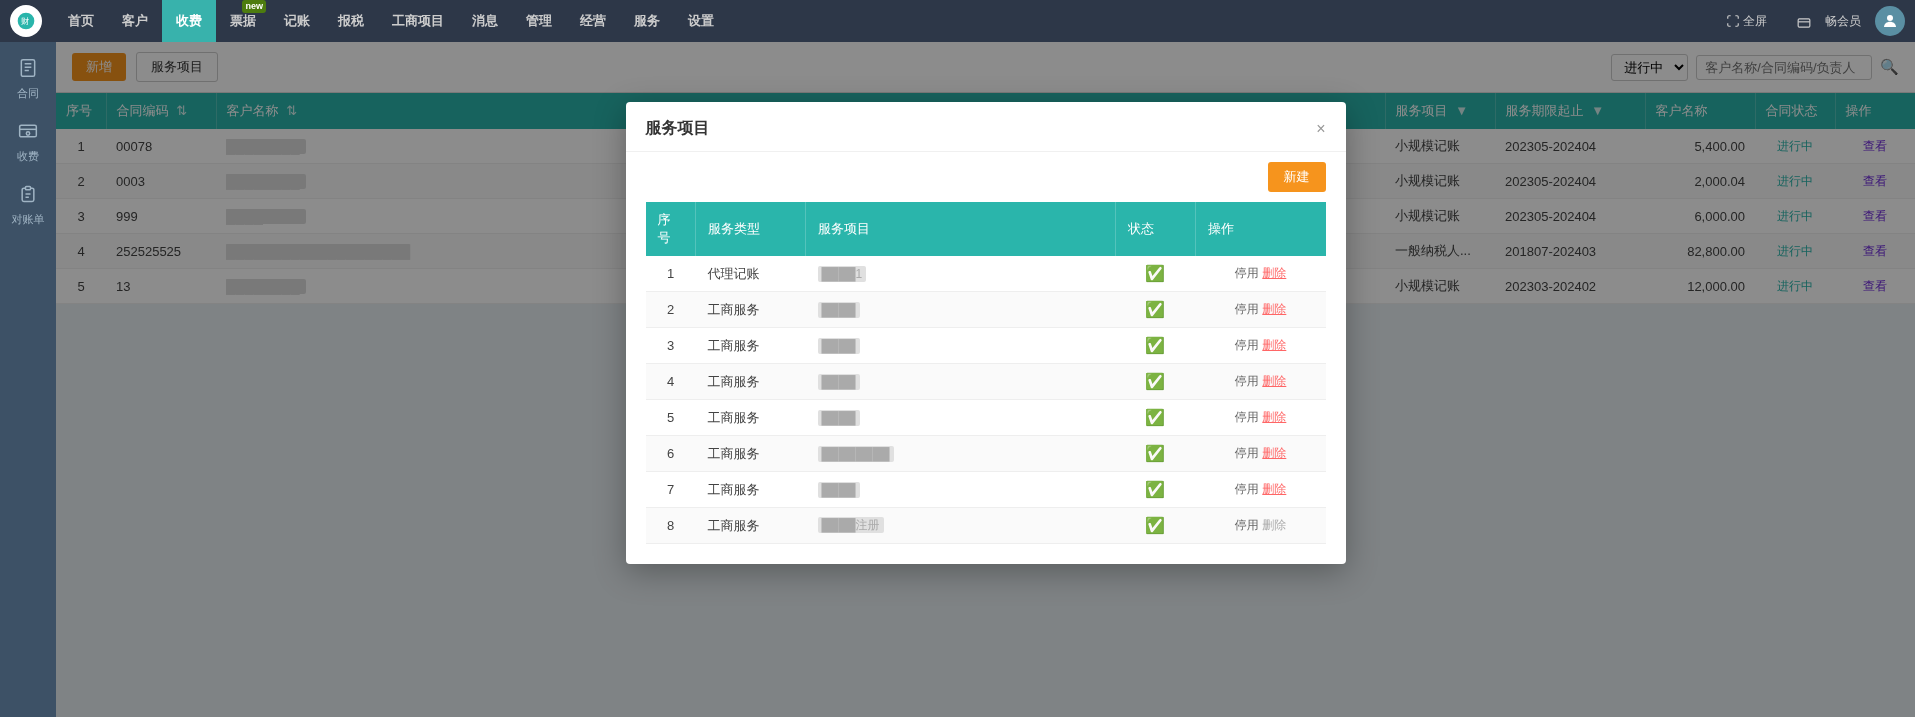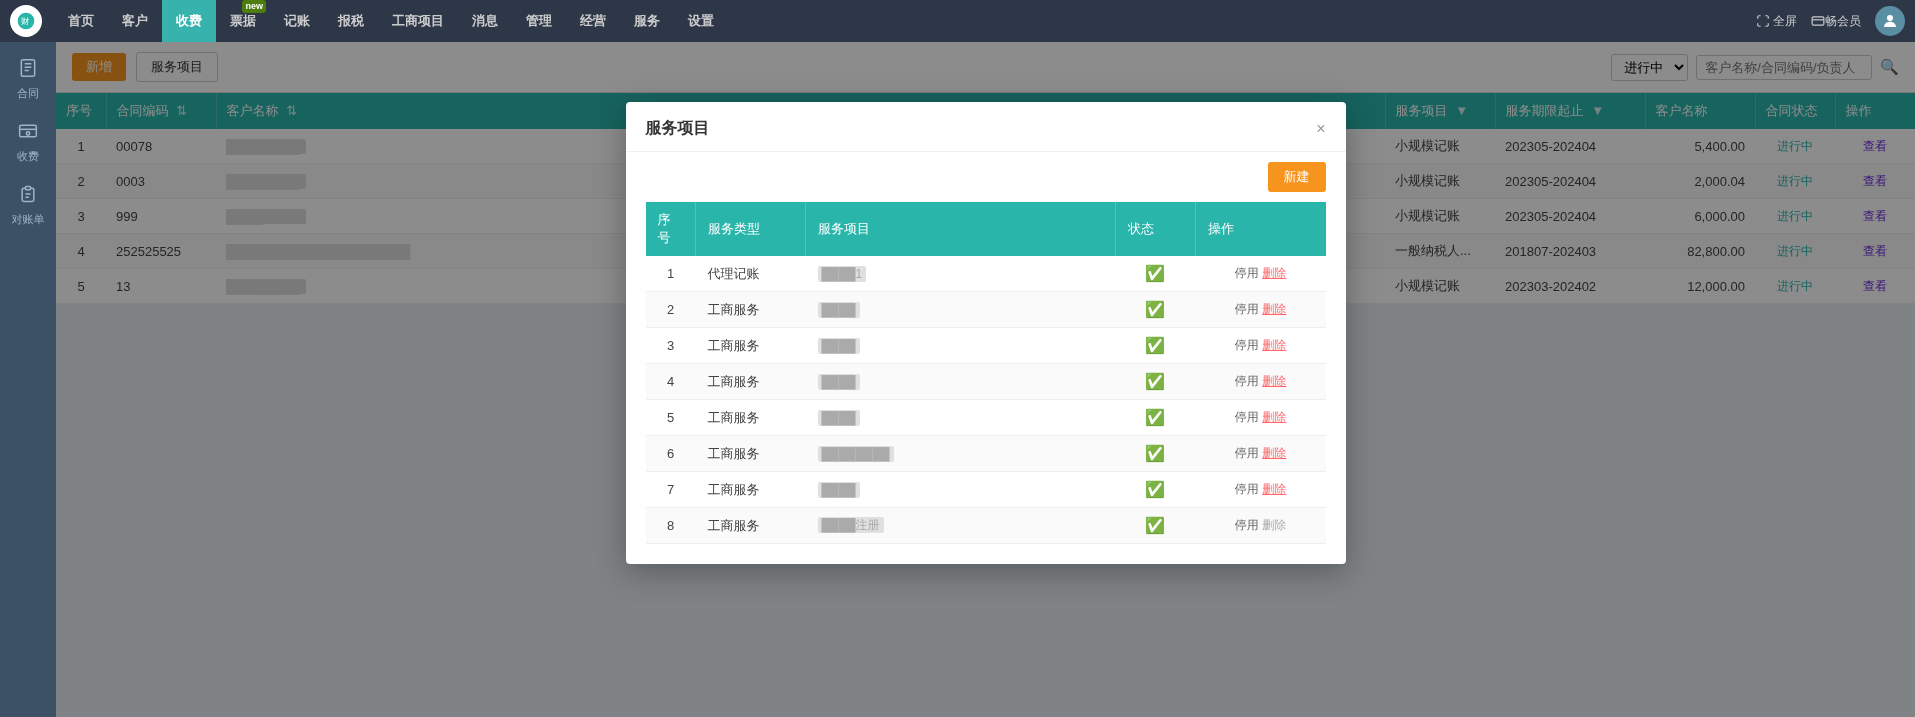--- a/index.html
+++ b/index.html
@@ -293,21 +293,21 @@
     <div class="nav-item">服务</div>
     <div class="nav-item">设置</div>
   </div>
   <div class="right-actions">
     <span style="cursor:pointer;display:flex;align-items:center;gap:3px;">
       <svg width="14" height="14" viewBox="0 0 24 24" fill="none" stroke="#ccc" stroke-width="2">
           <path d="M8 3H5a2 2 0 0 0-2 2v3m18 0V5a2 2 0 0 0-2-2h-3m0 18h3a2 2 0 0 0 2-2v-3M3 16v3a2 2 0 0 0 2 2h3"></path>
         </svg>
       <span>全屏</span>
     </span>
-    <span style="cursor:pointer;display:flex;align-items:center;gap:0;">
+    <span style="cursor:pointer;display:flex;align-items:flex-end;gap:14px;margin-left:16px;">
       <svg width="14" height="14" viewBox="0 0 24 24" fill="none" stroke="#ccc" stroke-width="2">
           <rect x="2" y="5" width="20" height="14" rx="2"></rect>
           <path d="M2 10h20"></path>
         </svg>
       <span>畅会员</span>
     </span>
     <div class="avatar">
       <svg width="18" height="18" viewBox="0 0 24 24" fill="#fff">
           <circle cx="12" cy="8" r="4"></circle>
           <path d="M4 20c0-4 3.6-7 8-7s8 3 8 7"></path>

